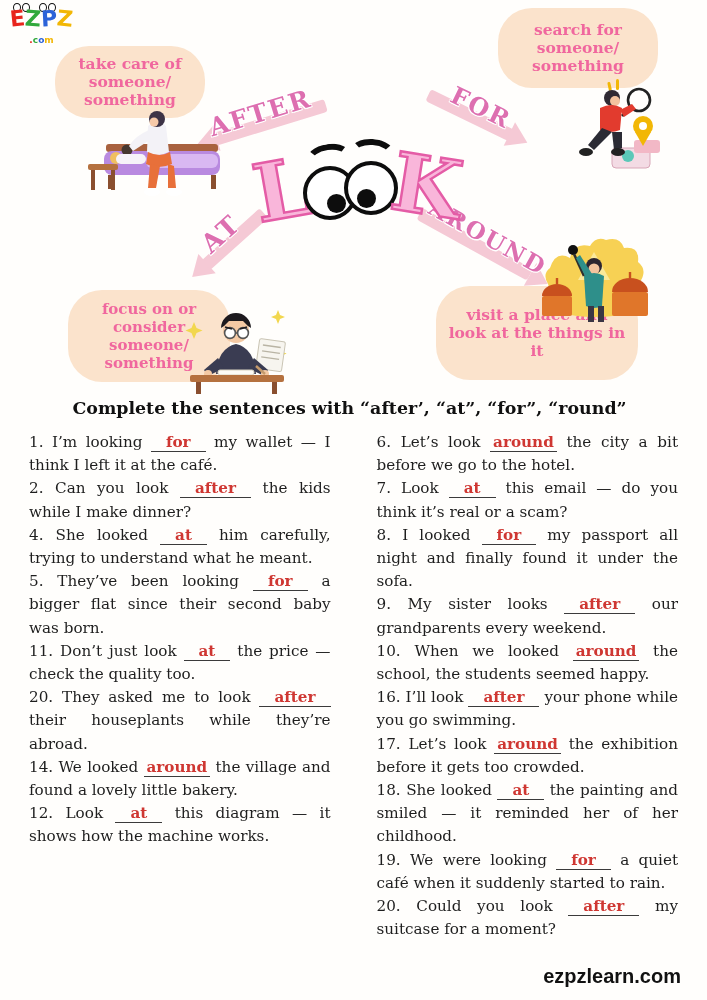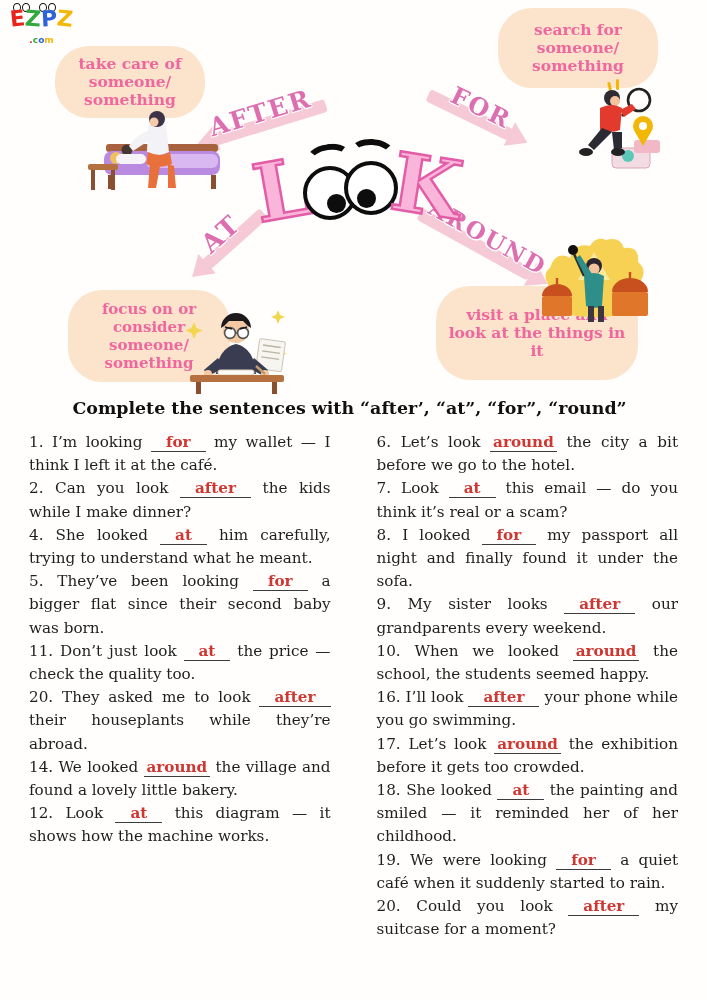--- a/index.html
+++ b/index.html
@@ -258,13 +258,14 @@
         <p class="sentence"><span class="num">9. </span>My sister looks <span class="blank"><span class="ans">after</span></span> our grandparents every weekend.</p>
         <p class="sentence"><span class="num">10. </span>When we looked <span class="blank tight"><span class="ans">around</span></span> the school, the students seemed happy.</p>
         <p class="sentence"><span class="num">16. </span>I’ll look <span class="blank"><span class="ans">after</span></span> your phone while you go swimming.</p>
         <p class="sentence"><span class="num">17. </span>Let’s look <span class="blank tight"><span class="ans">around</span></span> the exhibition before it gets too crowded.</p>
         <p class="sentence"><span class="num">18. </span>She looked <span class="blank"><span class="ans">at</span></span> the painting and smiled — it reminded her of her childhood.</p>
         <p class="sentence"><span class="num">19. </span>We were looking <span class="blank"><span class="ans">for</span></span> a quiet café when it suddenly started to rain.</p>
         <p class="sentence"><span class="num">20. </span>Could you look <span class="blank"><span class="ans">after</span></span> my suitcase for a moment?</p>
       </div>
   </div>
 
+  <div id="footer">ezpzlearn.com</div>
 </div>
 
 </body></html>

